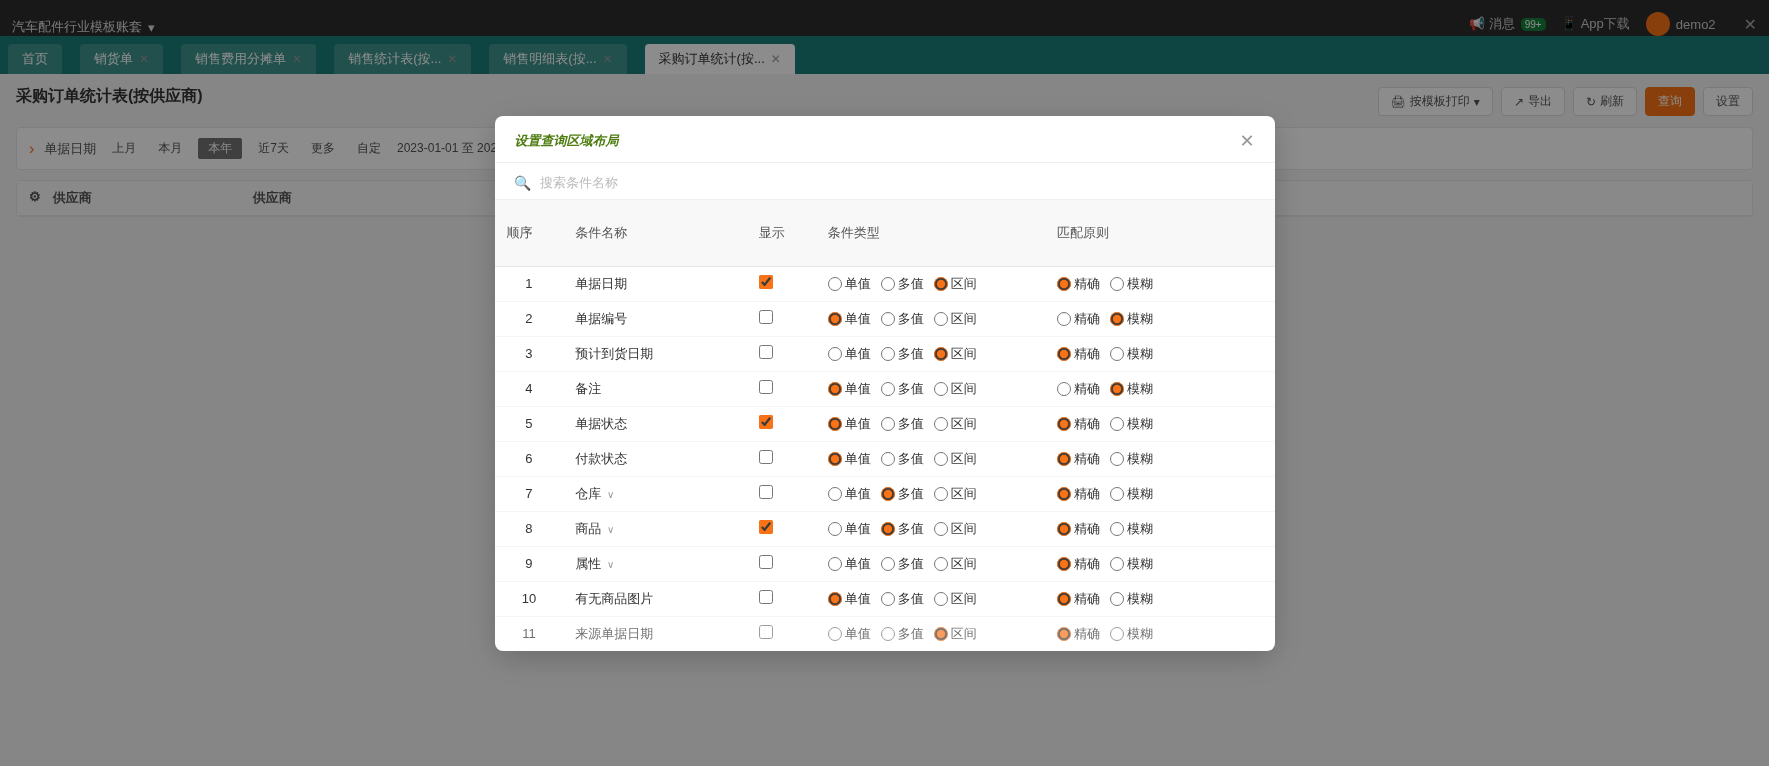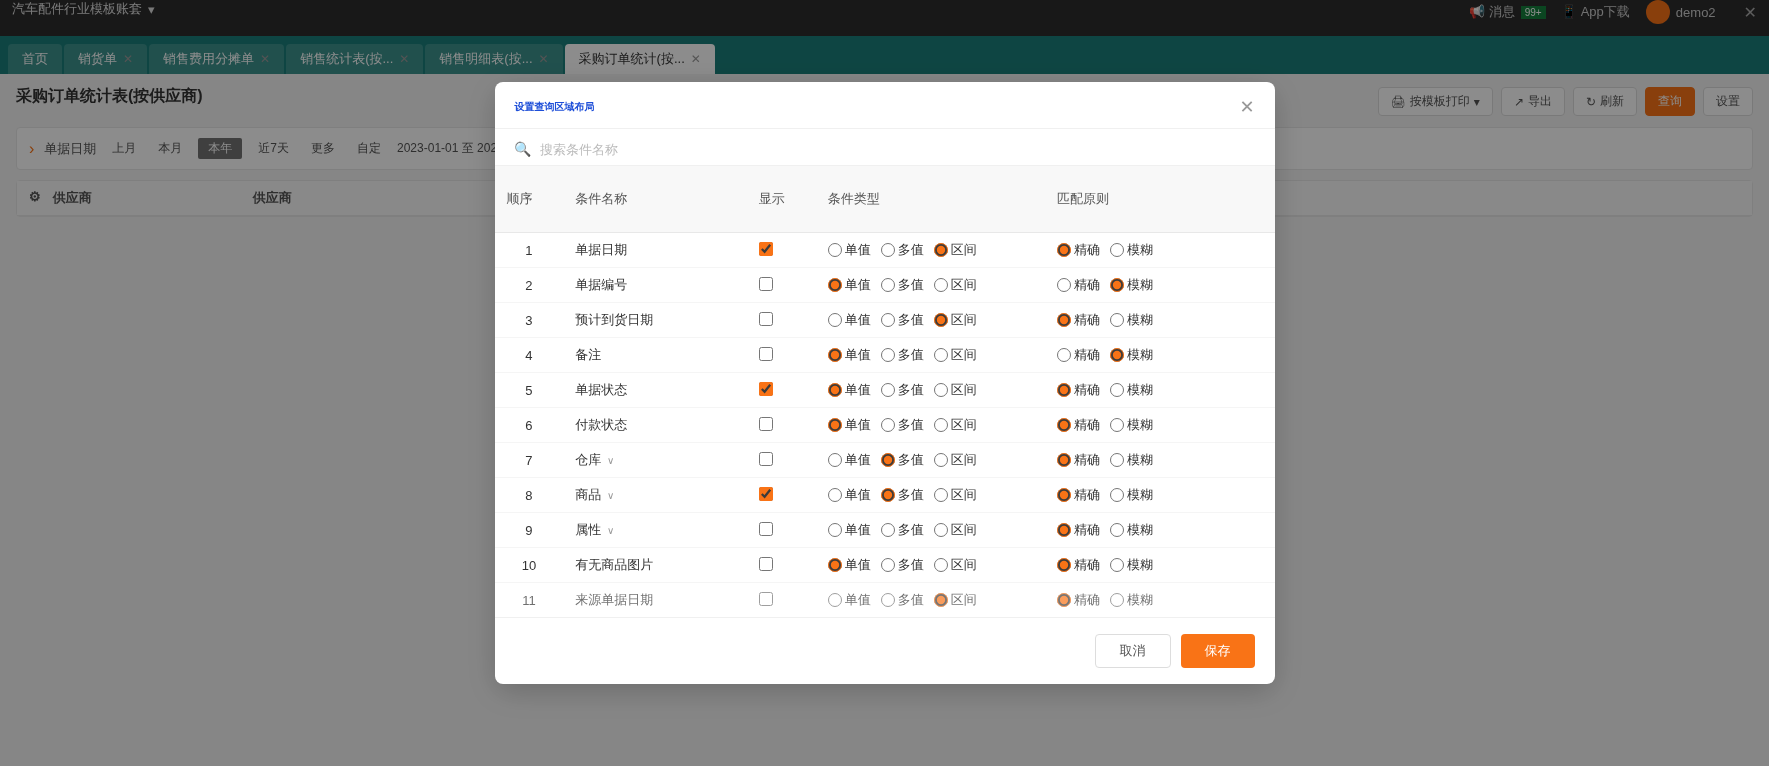--- a/index.html
+++ b/index.html
@@ -3,41 +3,41 @@
   <meta charset="utf-8">
   <style>
     * { box-sizing: border-box; margin: 0; padding: 0; }
     body { font-family: 'Microsoft YaHei', Arial, sans-serif; font-size: 13px; background: #f0f0f0; overflow: hidden; }
 
     
     .top-bar {
       background: #2d2d2d;
       height: 36px;
       display: flex;
-      align-items: flex-start;
+      align-items: flex-end;
       justify-content: space-between;
       padding: 0 12px;
       color: #ccc;
     }
     .top-bar-left { font-size: 13px; color: #ddd; display: flex; align-items: center; gap: 6px; }
     .top-bar-right { display: flex; align-items: center; gap: 16px; font-size: 13px; color: #ccc; }
     .top-bar-right .badge {
-      background: #15803d; color: #fff; border-radius: 0;
+      background: #15803d; color: #fff; border-radius: 5px;
       font-size: 10px; padding: 1px 4px; margin-left: 2px;
     }
     .close-btn-top { color: #aaa; cursor: pointer; font-size: 16px; margin-left: 12px; }
 
     
     .nav-tabs {
       background: #1a7f7a;
       height: 38px;
       display: flex;
       align-items: flex-end;
       padding: 0 8px;
-      gap: 2px;
+      gap: 18px;
     }
     .nav-tab {
       background: rgba(255,255,255,0.15);
       color: #fff;
       padding: 6px 14px;
       border-radius: 4px 4px 0 0;
       cursor: pointer;
       font-size: 13px;
       display: flex; align-items: center; gap: 6px;
     }
@@ -121,23 +121,24 @@
 
     .modal-header {
       padding: 16px 20px 12px;
       border-bottom: 1px solid #f0f0f0;
       display: flex;
       align-items: center;
       justify-content: space-between;
     }
 
     .modal-title {
-      font-size: 10px;
+      font-size: 13px;
       font-weight: bold;
-      color: #1d4ed8;
+      color: #4d7c0f;
+      font-style: italic;
     }
 
     .modal-close {
       cursor: pointer;
       color: #999;
       font-size: 18px;
       line-height: 1;
     }
 
     
@@ -822,18 +823,14 @@
                     <input type="radio" name="match11" style="">
                     <span>模糊</span>
                   </label>
               </div>
             </td>
           </tr>
         </tbody>
       </table>
     </div>
 
-    <div class="modal-footer">
-      <button class="btn-cancel">取消</button>
-      <button class="btn-save">保存</button>
-    </div>
   </div>
 </div>
 
 </body></html>

